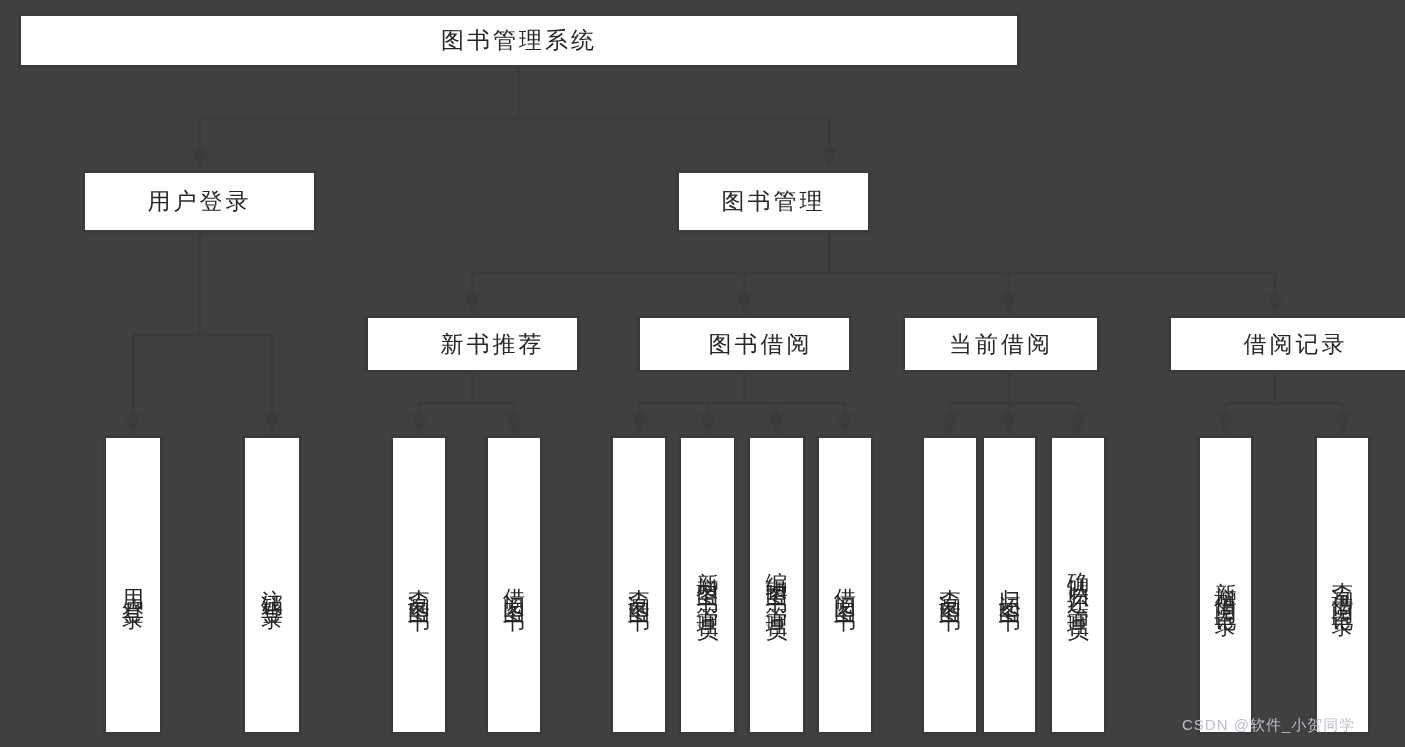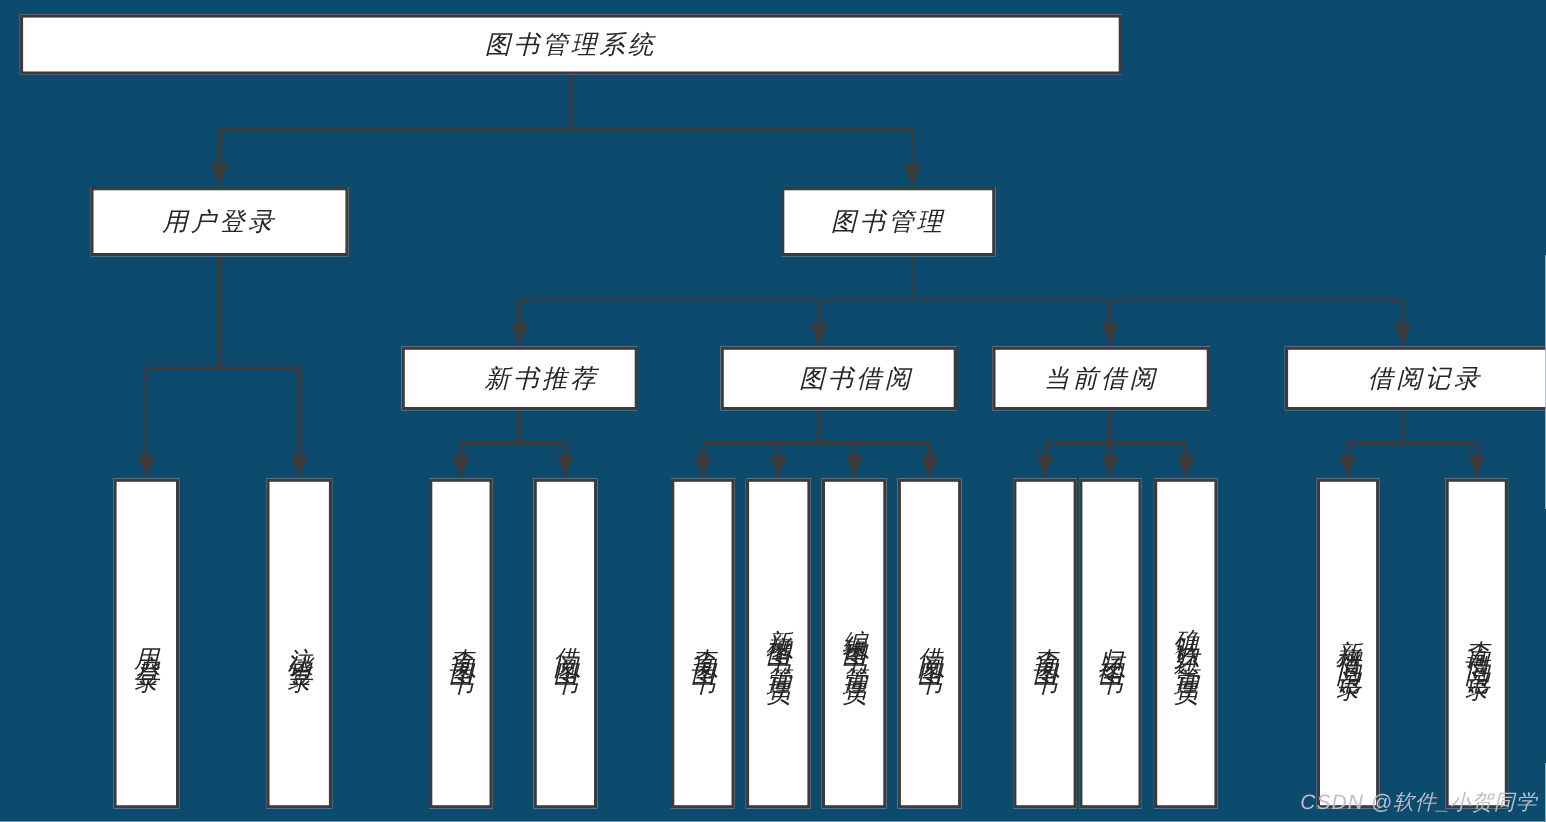--- a/index.html
+++ b/index.html
@@ -1,23 +1,22 @@
 <!DOCTYPE html>
 <html><head>
 <meta charset="utf-8">
 <style>
   html, body { margin: 0; padding: 0; background: #ffffff; }
   .stage {
     position: relative;
     width: 1405px;
     height: 747px;
-    background: #0c4a6e;
+    background: #404040;
     font-family: "Liberation Sans", sans-serif;
     overflow: hidden;
-    font-style: italic;
   }
   .stage svg.wires {
     position: absolute;
     left: 0; top: 0;
     width: 1405px; height: 747px;
   }
   .box {
     position: absolute;
     box-sizing: border-box;
     border: 3px solid #3b3b3d;
@@ -43,21 +42,21 @@
     writing-mode: vertical-rl;
     text-orientation: mixed;
     font-size: 22px;
     letter-spacing: 7px;
     line-height: 1.1;
   }
   .watermark {
     position: absolute;
     left: 1182px;
     top: 716px;
-    font-size: 19px;
+    font-size: 15px;
     letter-spacing: 1px;
     color: #bdbec8;
     white-space: nowrap;
   }
 </style>
 </head>
 <body>
 
 <div class="stage">
 
@@ -115,24 +114,24 @@
     <polygon fill="#3b3b3d" points="942,414 958,414 950,435"></polygon>
     <polygon fill="#3b3b3d" points="1001,414 1017,414 1009,435"></polygon>
     <polygon fill="#3b3b3d" points="1070,414 1086,414 1078,435"></polygon>
     <polygon fill="#3b3b3d" points="1217.5,414 1233.5,414 1225.5,435"></polygon>
     <polygon fill="#3b3b3d" points="1334.5,414 1350.5,414 1342.5,435"></polygon>
   </svg>
 
   <div class="box" style="left:18px; top:13px; width:1002px; height:55px;">图书管理系统</div>
 
   <div class="box" style="left:82px; top:170px; width:235px; height:63px;">用户登录</div>
-  <div class="box" style="left:710px; top:170px; width:195px; height:63px;">图书管理</div>
+  <div class="box" style="left:676px; top:170px; width:195px; height:63px;">图书管理</div>
 
   <div class="box" style="left:365px; top:315px; width:215px; height:58px;padding-left:40px;">新书推荐</div>
-  <div class="box" style="left:655px; top:315px; width:215px; height:58px;padding-left:32px;">图书借阅</div>
+  <div class="box" style="left:637px; top:315px; width:215px; height:58px;padding-left:32px;">图书借阅</div>
   <div class="box" style="left:902px; top:315px; width:198px; height:58px;">当前借阅</div>
   <div class="box" style="left:1168px; top:315px; width:255px; height:58px;">借阅记录</div>
 
   <div class="vbox" style="left:103px; top:435px; width:60px; height:300px;">用户登录</div>
   <div class="vbox" style="left:242px; top:435px; width:60px; height:300px;">注销登录</div>
 
   <div class="vbox" style="left:390px; top:435px; width:58px; height:300px;">查询图书</div>
   <div class="vbox" style="left:485px; top:435px; width:58px; height:300px;">借阅图书</div>
 
   <div class="vbox" style="left:610px; top:435px; width:58px; height:300px;">查询图书</div>

